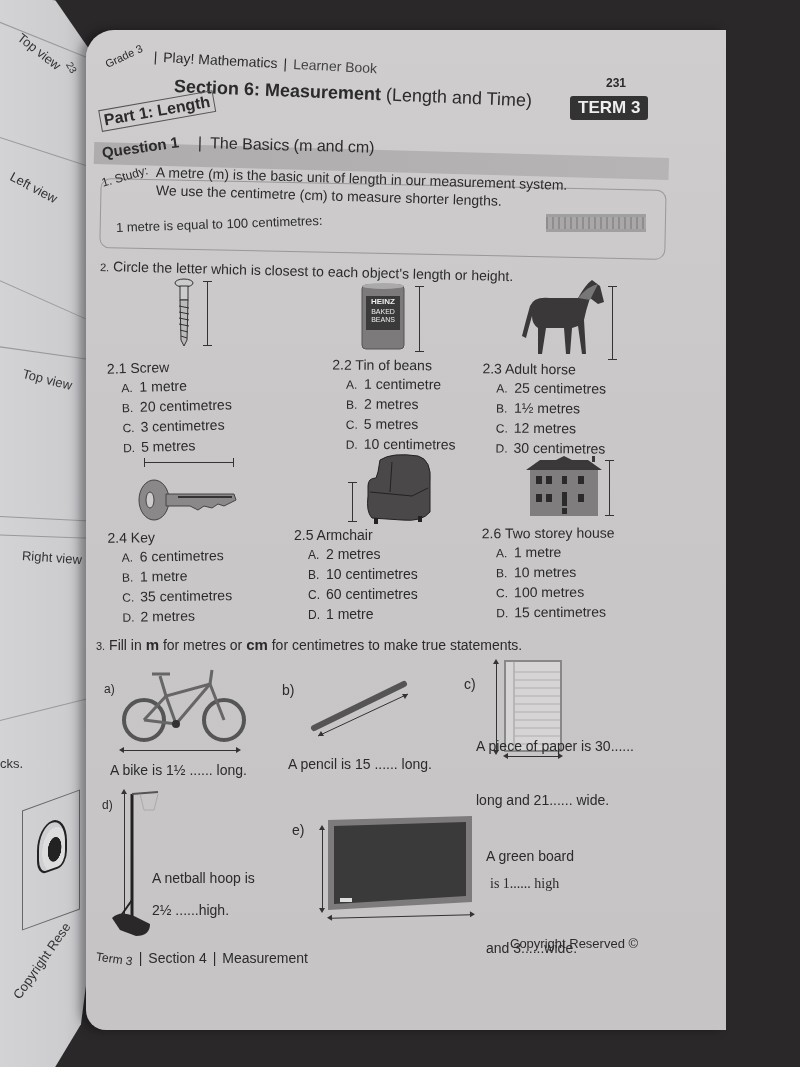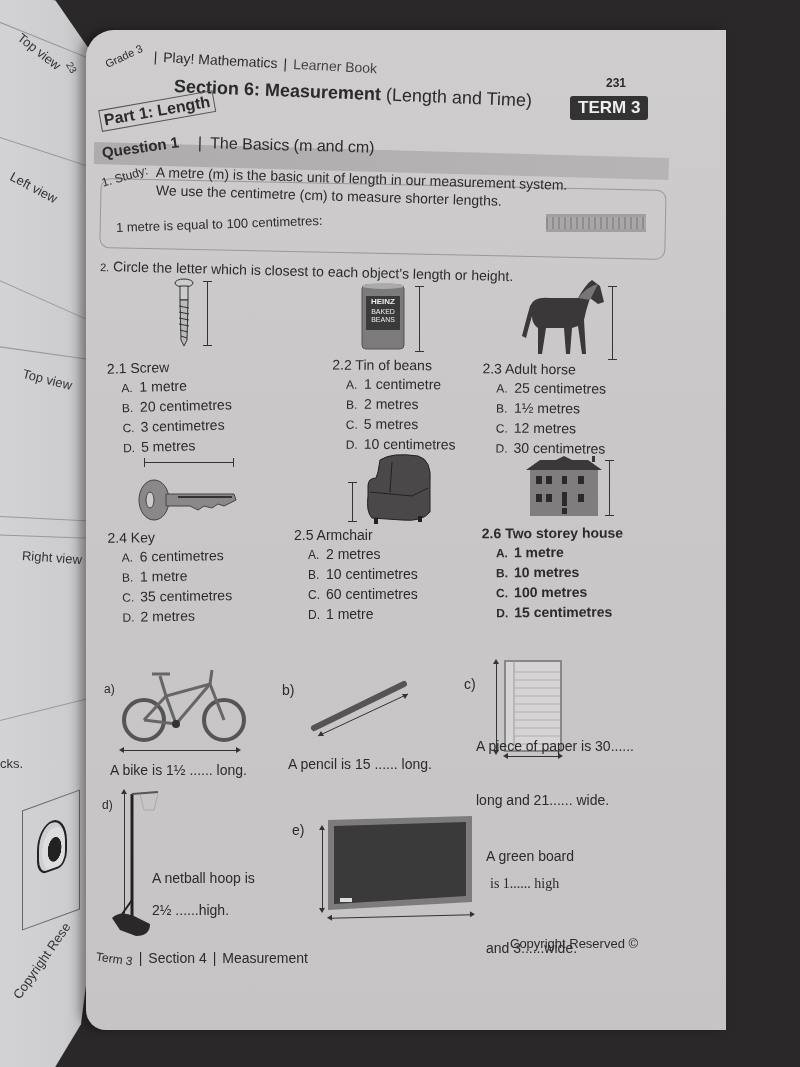--- a/index.html
+++ b/index.html
@@ -273,28 +273,36 @@
     <div class="opt"><span class="letter">C.</span><span>35 centimetres</span></div>
     <div class="opt"><span class="letter">D.</span><span>2 metres</span></div>
   </div>
   <div class="mc-block" style="left:208px;top:496px;">
     <div class="title"><span>2.5</span> <span>Armchair</span></div>
     <div class="opt"><span class="letter">A.</span><span>2 metres</span></div>
     <div class="opt"><span class="letter">B.</span><span>10 centimetres</span></div>
     <div class="opt"><span class="letter">C.</span><span>60 centimetres</span></div>
     <div class="opt"><span class="letter">D.</span><span>1 metre</span></div>
   </div>
-  <div class="mc-block" style="left:396px;top:494px;transform:rotate(-0.3deg);font-weight:bold;">
+  <div class="mc-block" style="left:396px;top:494px;transform:rotate(-0.3deg);">
     <div class="title"><span>2.6</span> <span>Two storey house</span></div>
     <div class="opt"><span class="letter">A.</span><span>1 metre</span></div>
     <div class="opt"><span class="letter">B.</span><span>10  metres</span></div>
     <div class="opt"><span class="letter">C.</span><span>100 metres</span></div>
     <div class="opt"><span class="letter">D.</span><span>15 centimetres</span></div>
   </div>
 
+  <div class="abs q3-instr">
+    <span class="n">3.</span>
+    <span>Fill in</span>
+    <b>m</b>
+    <span>for metres or</span>
+    <b>cm</b>
+    <span>for centimetres to make true statements.</span>
+  </div>
 
   <div class="abs letter-s" style="left:18px;top:652px;">a)</div>
   <div class="icon-wrap" style="left:34px;top:636px;">
     <svg width="128" height="82" viewBox="0 0 128 82">
         <circle cx="24" cy="54" r="20" fill="none" stroke="#555" stroke-width="4"></circle>
         <circle cx="104" cy="54" r="20" fill="none" stroke="#555" stroke-width="4"></circle>
         <g stroke="#666" stroke-width="3" fill="none">
           <path d="M24 54 L46 30 L90 18 L104 54"></path>
           <path d="M46 30 L56 58 L24 54"></path>
           <path d="M56 58 L90 18"></path>

